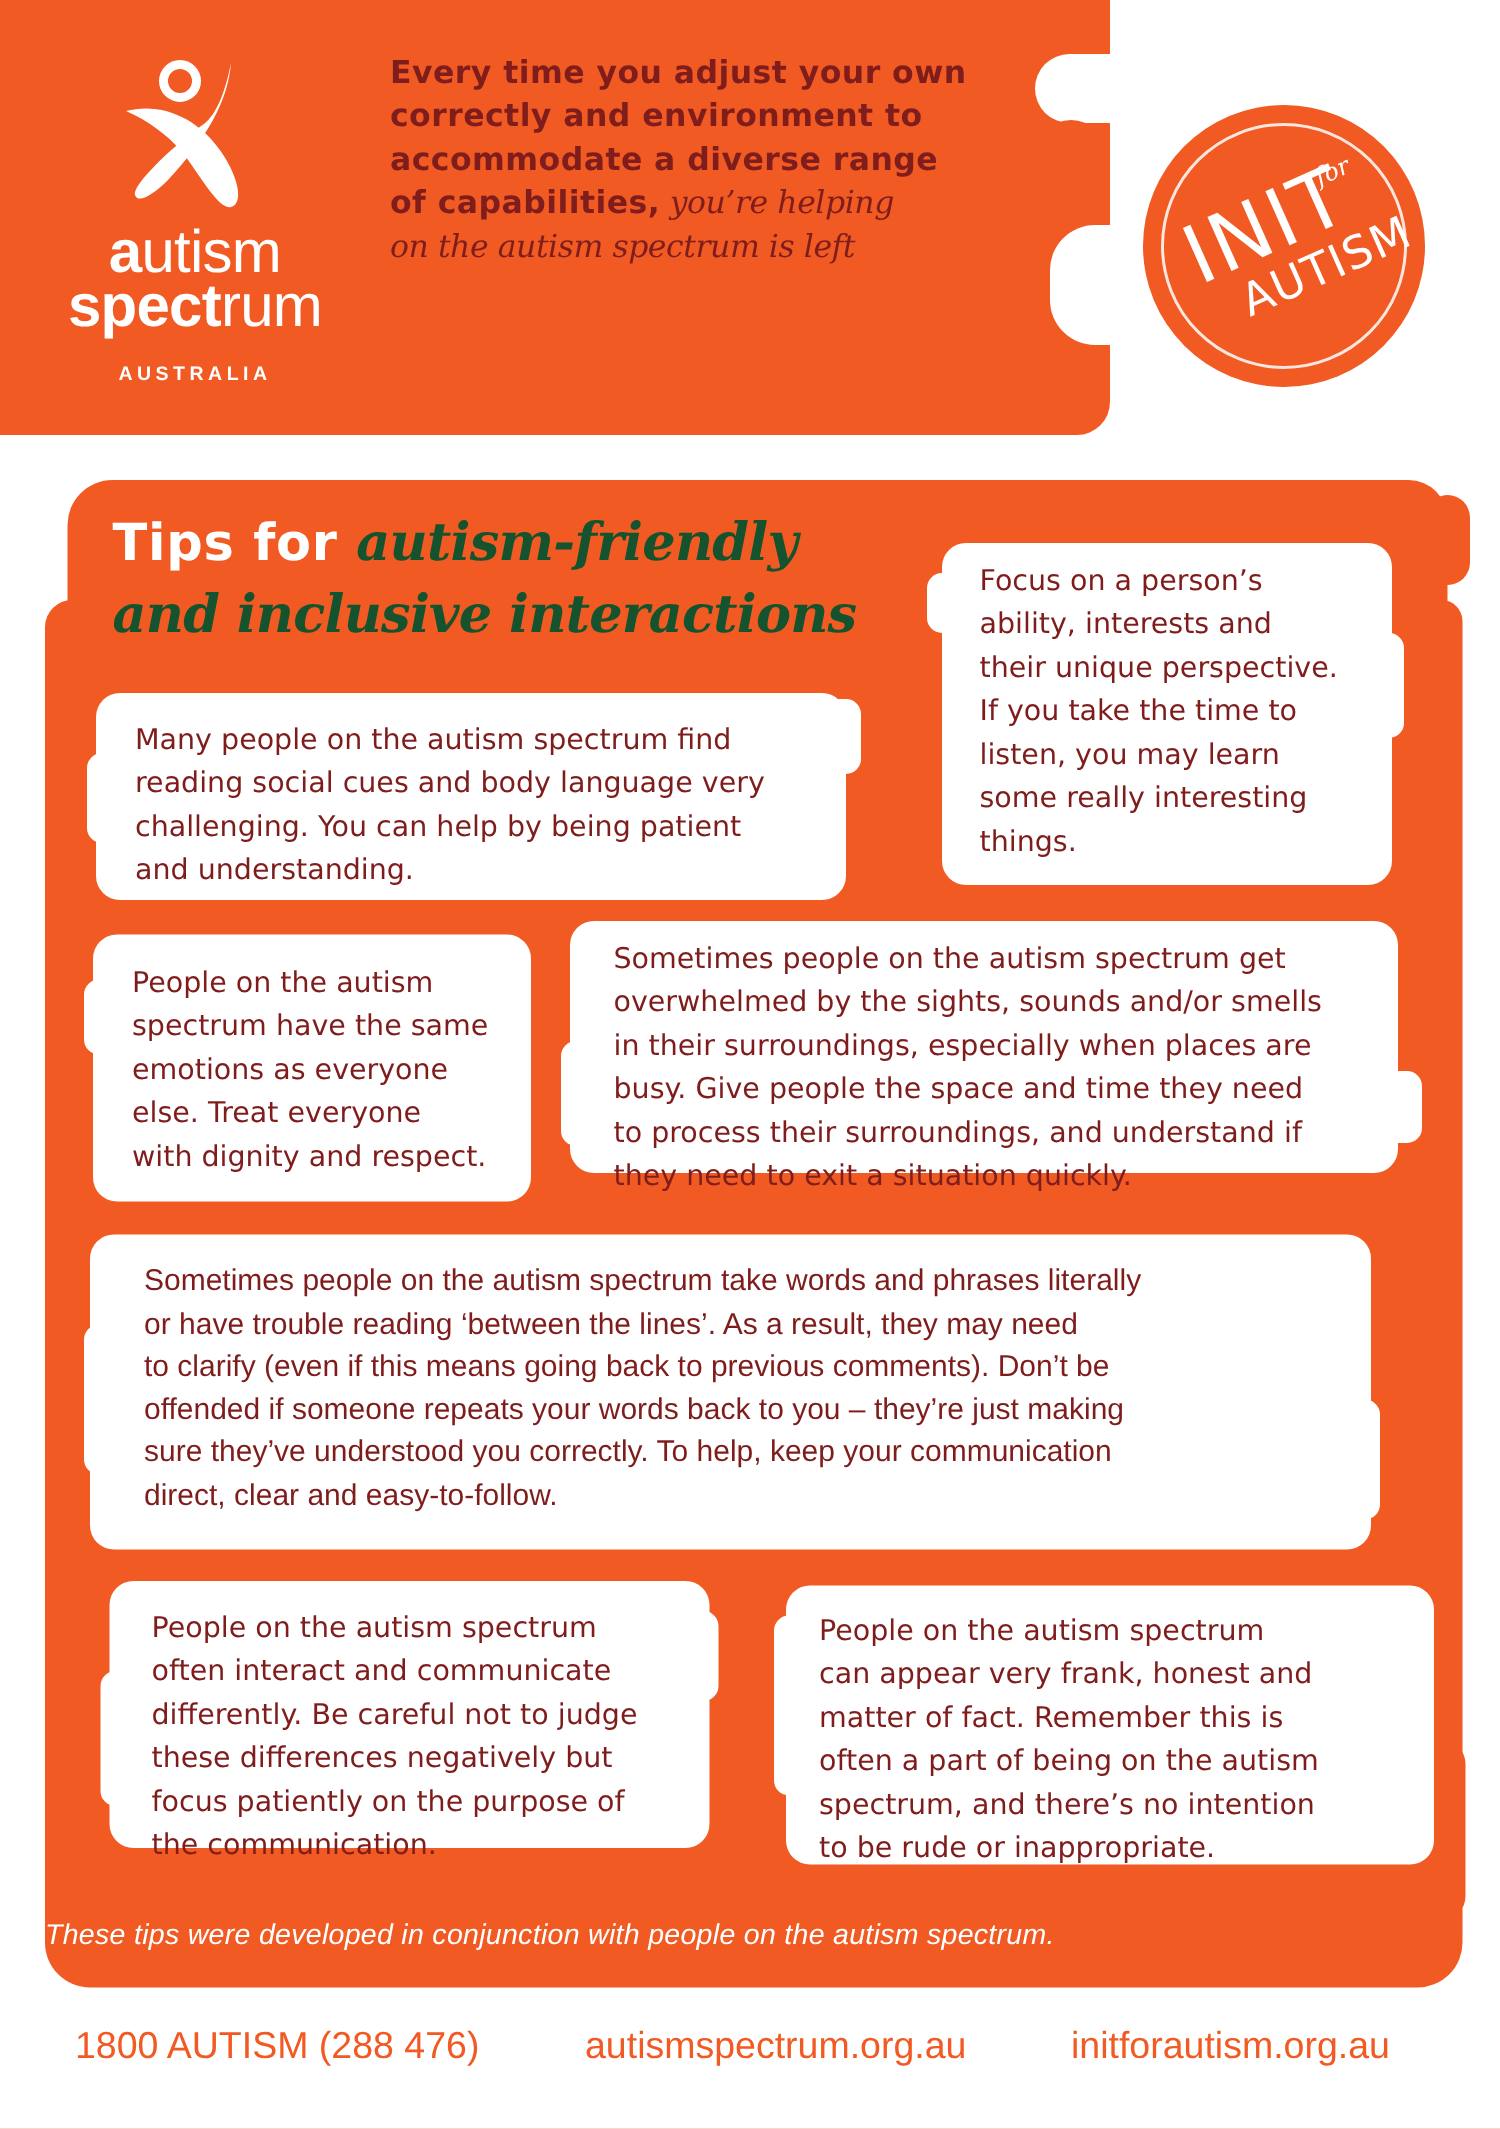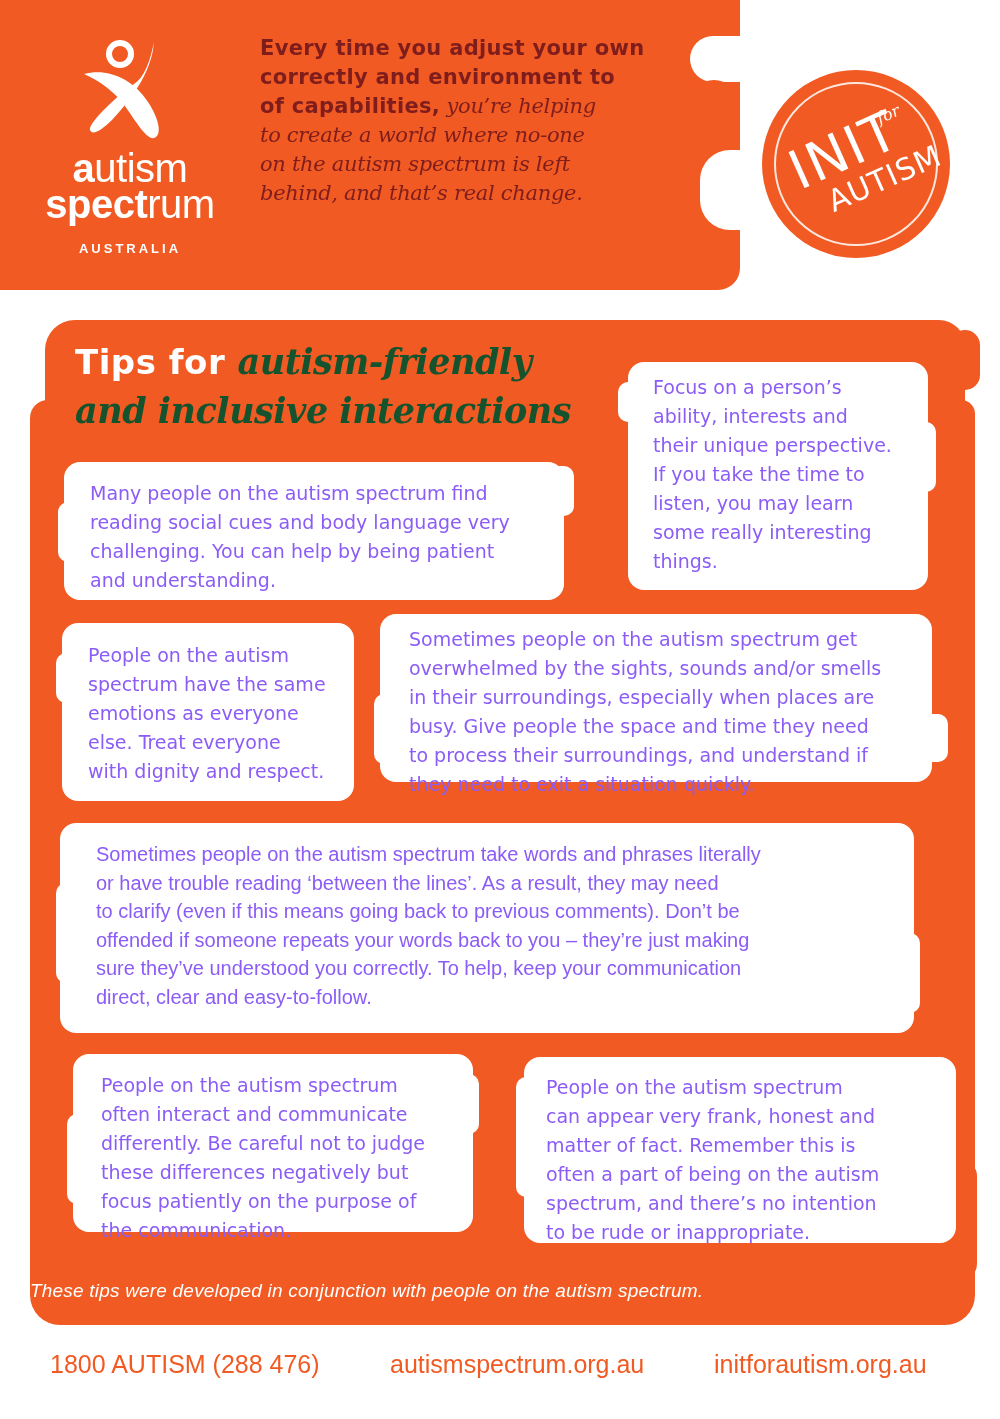--- a/index.html
+++ b/index.html
@@ -97,21 +97,21 @@
     .title .t-hand {
       font-family: "DejaVu Serif", serif; font-style: italic; font-size: 35px;
       color: #14532d; letter-spacing: -0.5px;
     }
     .title .line2 { display: block; }
 
     
     .tip {
       position: absolute; background: #ffffff; border-radius: 16px;
       font-family: "DejaVu Sans", sans-serif; font-size: 19px; line-height: 29px;
-      color: #8b5cf6;
+      color: #7f1d1d;
     }
     .tip .txt { position: absolute; white-space: pre-line; }
     .tip .nub { position: absolute; background: #ffffff; border-radius: 10px; }
 
     .tip-1 { left: 64px; top: 462px; width: 500px; height: 138px; }
     .tip-1 .txt { left: 26px; top: 17px; }
     .tip-2 { left: 628px; top: 362px; width: 300px; height: 228px; }
     .tip-2 .txt { left: 25px; top: 11px; }
     .tip-3 { left: 62px; top: 623px; width: 292px; height: 178px; }
     .tip-3 .txt { left: 26px; top: 18px; }
@@ -156,24 +156,23 @@
     <circle cx="38" cy="16" r="11" fill="none" stroke="#ffffff" stroke-width="6"></circle>
   </svg>
   <div class="logo-word w1"><b>a</b><span class="thin">utism</span></div>
   <div class="logo-word w2"><b>spect</b><span class="thin">rum</span></div>
   <div class="logo-word w3">AUSTRALIA</div>
 </div>
 
 <div class="intro">
   <span class="bold-line">Every time you adjust your own</span>
   <span class="bold-line">correctly and environment to</span>
+  <span class="bold-line">accommodate a diverse range</span>
   <span class="bold-line"><span>of capabilities,</span><span class="hand"> you’re helping</span></span>
-  <span class="hand-line">to create a world where no-one</span>
   <span class="hand-line">on the autism spectrum is left</span>
-  <span class="hand-line">behind, and that’s real change.</span>
 </div>
 
 <div class="badge">
   <div class="badge-ring"></div>
   <div class="badge-text">
     <span class="badge-init">INIT</span>
     <span class="badge-for">for</span>
     <span class="badge-autism">AUTISM</span>
   </div>
 </div>

